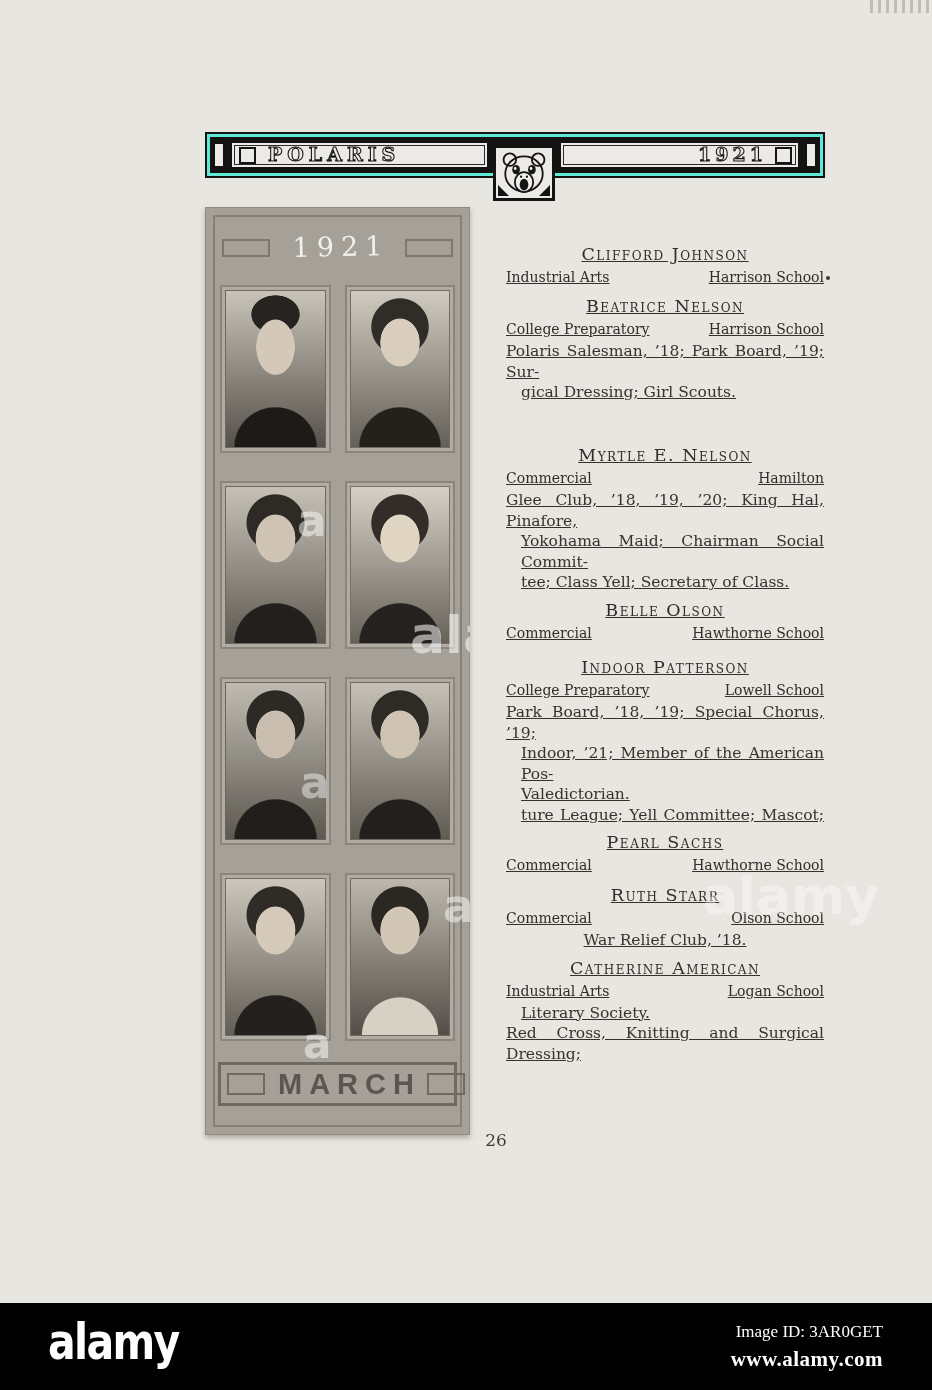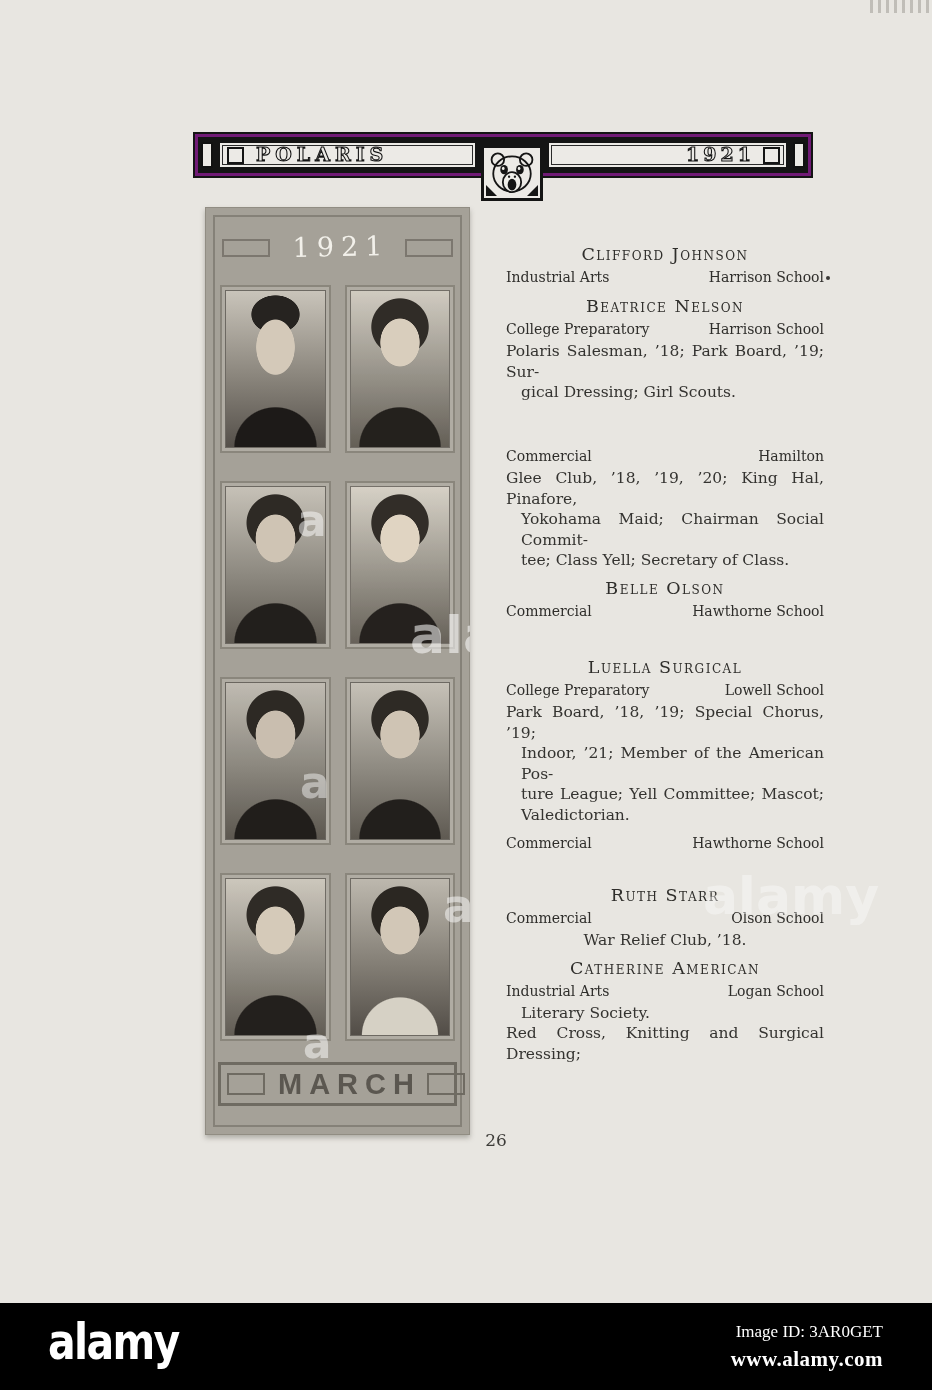--- a/index.html
+++ b/index.html
@@ -4,22 +4,22 @@
 <style>
   html,body{margin:0;padding:0;background:#555;}
   .page{position:relative;width:932px;height:1390px;background:#e8e6e1;overflow:hidden;
         font-family:"DejaVu Serif","Liberation Serif",serif;color:#33312d;}
 
   
   .corner-hatch{position:absolute;top:0;right:0;width:62px;height:13px;opacity:.45;
     background:repeating-linear-gradient(90deg,#8f8c85 0 3px,transparent 3px 8px);}
 
   
-  .banner{position:absolute;left:193px;top:132px;width:620px;height:46px;
-          border:2px solid #141414;background:#701a75;padding:3px;box-sizing:border-box;}
+  .banner{position:absolute;left:205px;top:132px;width:620px;height:46px;
+          border:2px solid #141414;background:#5eead4;padding:3px;box-sizing:border-box;}
   .banner .bar{position:relative;height:100%;background:#141414;display:flex;align-items:stretch;}
   .cap{width:8px;background:#eceae6;border:2px solid #111;margin:5px 3px;}
   .slot{position:relative;background:#eceae6;border:2px solid #141414;margin:4px 2px;
         display:flex;align-items:center;box-sizing:border-box;}
   .slot-left{flex:1.08;}
   .slot-right{flex:1;justify-content:flex-end;}
   .slot-line{position:absolute;inset:2px;border:1px solid #2a2a2a;pointer-events:none;}
   .mini-sq{width:13px;height:13px;border:2px solid #141414;background:#eceae6;flex:0 0 auto;}
   .slot-left .mini-sq{margin-left:7px;}
   .slot-right .mini-sq{margin:0 6px 0 8px;}
@@ -69,21 +69,21 @@
   .photo-cell:nth-child(4) .portrait{filter:brightness(1.08);}
   .photo-cell:nth-child(5) .portrait{filter:brightness(.97);}
   .photo-cell:nth-child(7) .portrait{filter:brightness(1.03);}
   .march-band{position:absolute;left:13px;top:855px;width:239px;height:44px;
     border:3px solid #6b675e;box-sizing:border-box;display:flex;align-items:center;opacity:.92;}
   .march-box{width:38px;height:22px;border:2px solid #6b675e;box-sizing:border-box;margin:0 6px;flex:0 0 auto;}
   .panel-month{flex:1;font-family:"Liberation Sans","DejaVu Sans",sans-serif;
     font-weight:700;font-size:29px;line-height:1;letter-spacing:7px;color:#55514a;text-indent:7px;}
 
   
-  .entry-group{position:absolute;left:506px;width:318px;}
+  .entry-group{position:absolute;left:506px;width:318px;text-decoration:underline;}
   .g1{top:243px;} .g2{top:444px;} .g3{top:656px;} .g4{top:884px;}
   .entry{margin-bottom:6px;}
   .entry .name{text-align:center;font-variant:small-caps;font-size:17.5px;line-height:22px;
     letter-spacing:1.5px;color:#2f2e2b;}
   .entry .line2{display:flex;justify-content:space-between;font-size:14px;line-height:24px;color:#2f2e2b;}
   .acts{font-size:15.5px;line-height:20.5px;color:#343330;}
   .acts .l{text-align:left;}
   .acts .l.just{text-align:justify;text-align-last:justify;}
   .acts .l.ind{padding-left:15px;}
   .acts .l.ctr{text-align:center;text-align-last:center;}
@@ -213,53 +213,55 @@
           <span>Harrison School</span>
         </div>
         <div class="acts">
           <div class="l just">Polaris Salesman, ’18; Park Board, ’19; Sur-</div>
           <div class="l ind">gical Dressing; Girl Scouts.</div>
         </div>
       </div>
     </div>
   <div class="entry-group g2">
       <div class="entry">
+        <div class="name">Myrtle E. Nelson</div>
         <div class="line2">
           <span>Commercial</span>
           <span>Hamilton</span>
         </div>
         <div class="acts">
           <div class="l just">Glee Club, ’18, ’19, ’20; King Hal, Pinafore,</div>
           <div class="l ind just">Yokohama Maid; Chairman Social Commit-</div>
           <div class="l ind">tee; Class Yell; Secretary of Class.</div>
         </div>
       </div>
       <div class="entry">
         <div class="name">Belle Olson</div>
         <div class="line2">
           <span>Commercial</span>
           <span>Hawthorne School</span>
         </div>
       </div>
     </div>
   <div class="entry-group g3">
       <div class="entry">
-        <div class="name">Luella Surgical</div>
+        <div class="name">Indoor Patterson</div>
         <div class="line2">
           <span>College Preparatory</span>
           <span>Lowell School</span>
         </div>
         <div class="acts">
           <div class="l just">Park Board, ’18, ’19; Special Chorus, ’19;</div>
           <div class="l ind just">Indoor, ’21; Member of the American Pos-</div>
+          <div class="l ind">Valedictorian.</div>
           <div class="l ind just">ture League; Yell Committee; Mascot;</div>
-          <div class="l ind">Valedictorian.</div>
-        </div>
-      </div>
-      <div class="entry">
+        </div>
+      </div>
+      <div class="entry">
+        <div class="name">Pearl Sachs</div>
         <div class="line2">
           <span>Commercial</span>
           <span>Hawthorne School</span>
         </div>
       </div>
     </div>
   <div class="entry-group g4">
       <div class="entry">
         <div class="name">Ruth Starr</div>
         <div class="line2">

